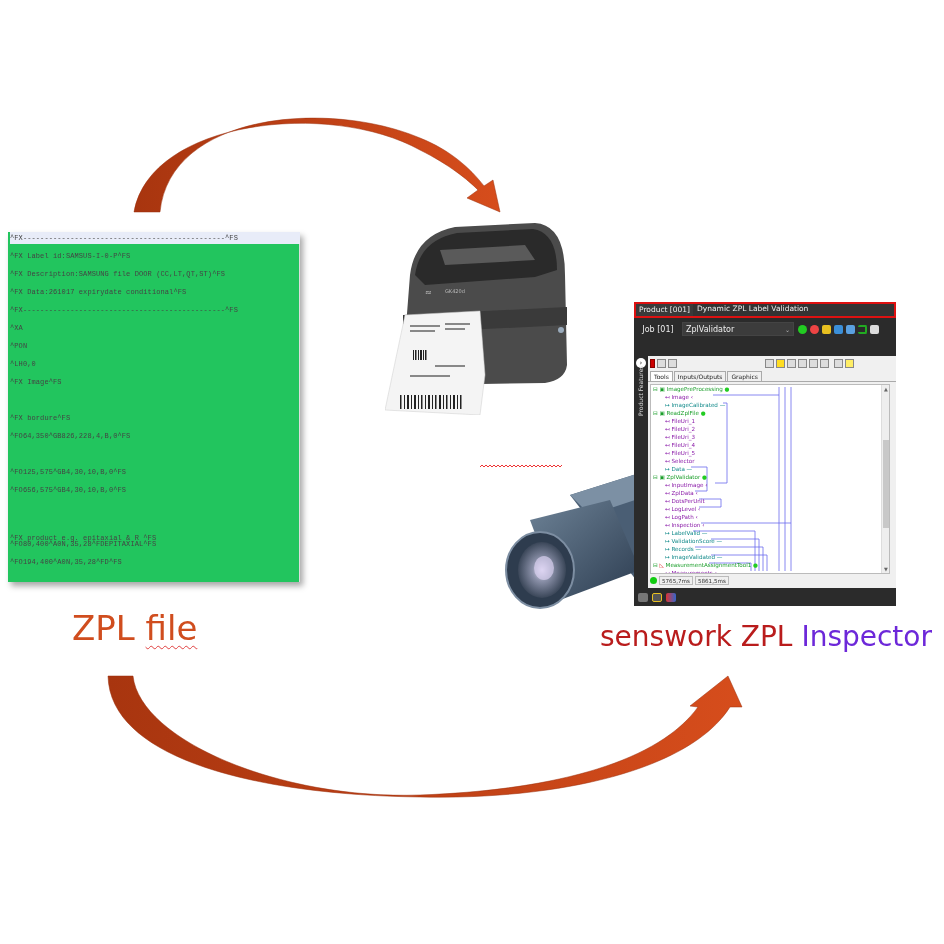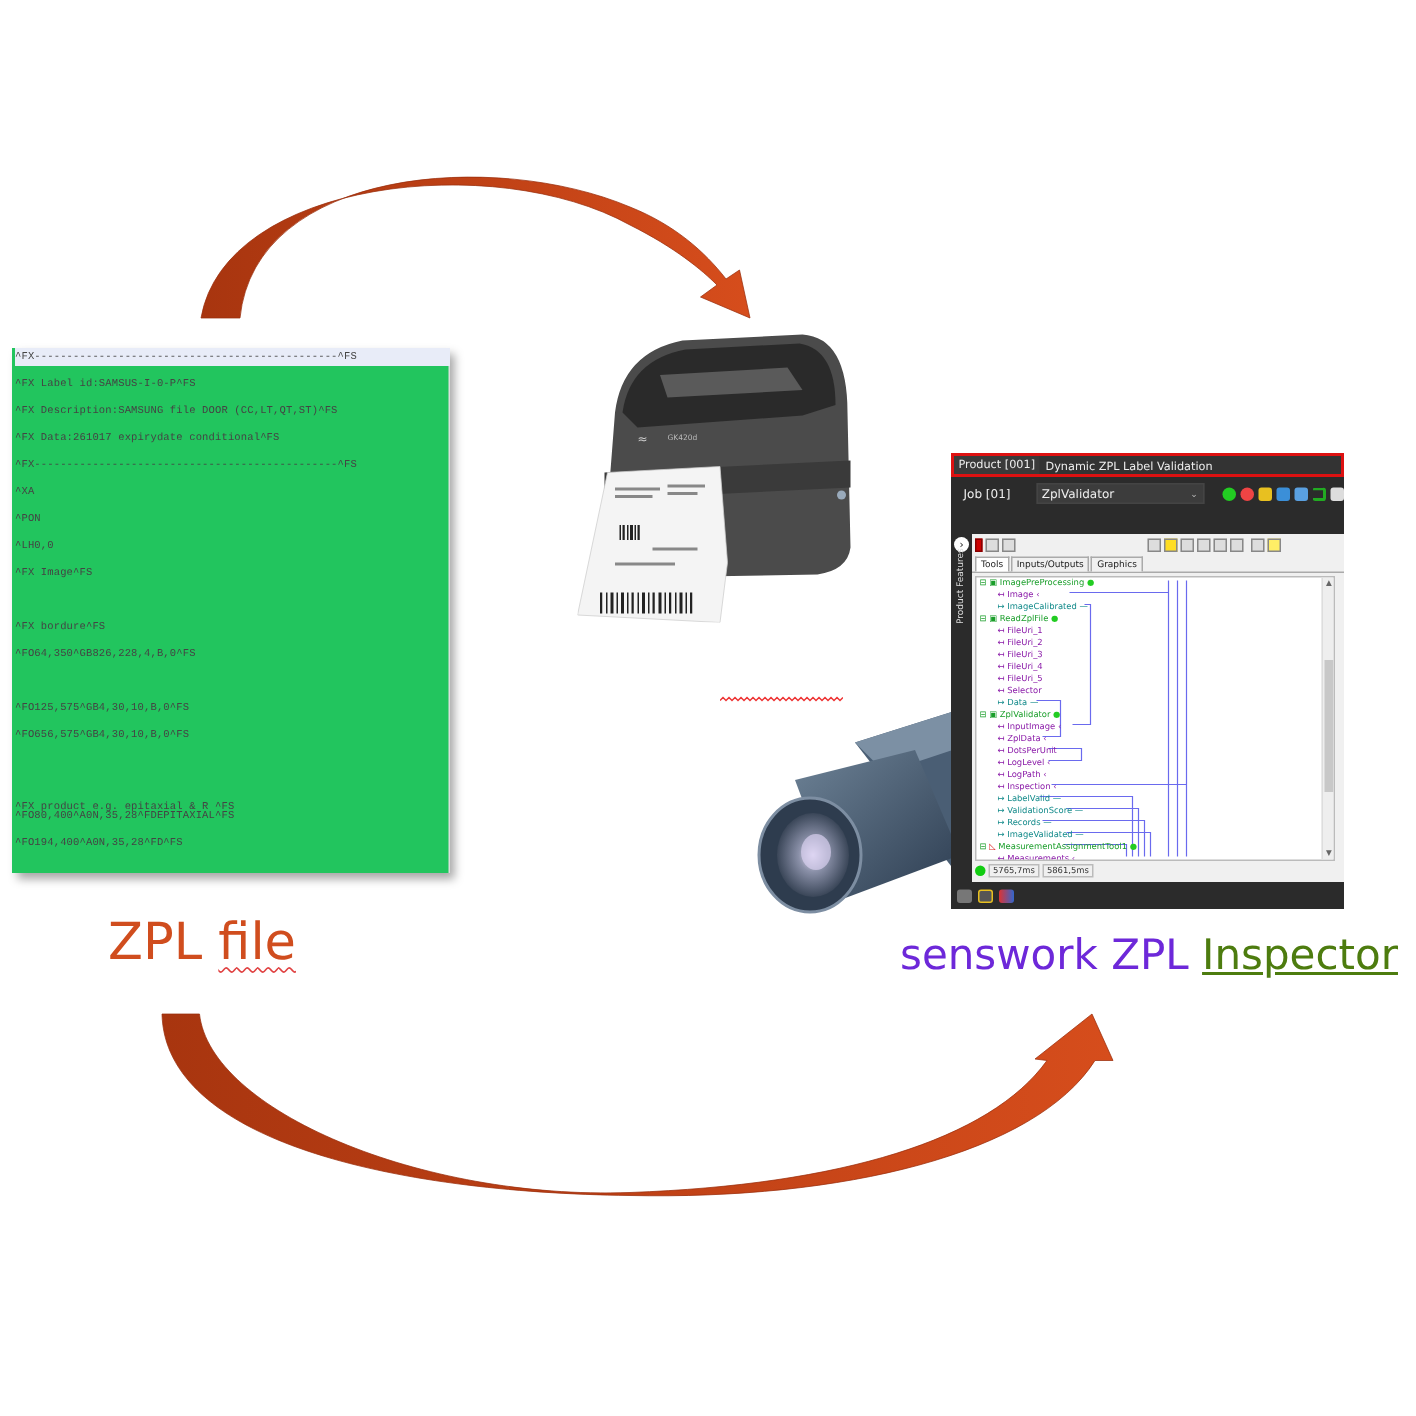--- a/index.html
+++ b/index.html
@@ -24,44 +24,44 @@
 
   .label-zpl {
     position: absolute; left: 72px; top: 608px;
     font-family: "DejaVu Sans", sans-serif; font-size: 34px; color: #d04d1e;
   }
   .label-zpl .squig { text-decoration: underline wavy #e04040; text-decoration-thickness: 1px; text-underline-offset: 5px; }
   .label-inspector {
     position: absolute; left: 600px; top: 620px;
     font-family: "DejaVu Sans", sans-serif; font-size: 28px; white-space: nowrap;
   }
-  .label-inspector .o { color: #6d28d9; }
-  .label-inspector .g { color: #4d7c0f; text-decoration: underline; }
+  .label-inspector .o { color: #b91c1c; }
+  .label-inspector .g { color: #6d28d9; }
 
   
   .printer { position: absolute; left: 385px; top: 215px; width: 190px; height: 200px; }
   
   .camera { position: absolute; left: 500px; top: 460px; width: 180px; height: 160px; }
 
   .squiggle-line { position: absolute; left: 480px; top: 464px; width: 82px; height: 6px; }
 
   
   .app {
     position: absolute; left: 634px; top: 302px; width: 262px; height: 304px;
     background: #2b2b2b; font-family: "DejaVu Sans", sans-serif; color: #eee;
     overflow: hidden;
   }
   .app-title { height: 18px; font-size: 8px; line-height: 18px; padding-left: 3px; background: #2f2f2f; }
   .app-product {
-    height: 16px; border: 2px solid #d11; display: flex; align-items: center;
+    height: 16px; border: 2px solid #d11; display: flex; align-items: flex-start;
     font-size: 7.5px; background: #333;
   }
   .app-product .pl { padding: 0 3px; background: #3a3a3a; height: 100%; line-height: 12px; }
   .app-product .pv { padding-left: 4px; }
-  .app-job { height: 18px; display: flex; align-items: center; font-size: 8px; background: #2b2b2b; margin-top: 2px; justify-content: space-between; }
+  .app-job { height: 18px; display: flex; align-items: center; font-size: 8px; background: #2b2b2b; margin-top: 2px; }
   .job-label { width: 48px; text-align: center; }
   .job-select {
     width: 112px; height: 14px; background: #3c3c3c; border: 1px solid #444;
     display: flex; align-items: center; justify-content: space-between; padding: 0 3px; font-size: 8px;
   }
   .job-select .chev { font-size: 6px; color: #bbb; }
   .job-tools { display: flex; gap: 3px; margin-left: 4px; align-items: center; }
   .ti { width: 9px; height: 9px; border-radius: 2px; display: inline-block; }
   .ti.round { border-radius: 50%; }
 

